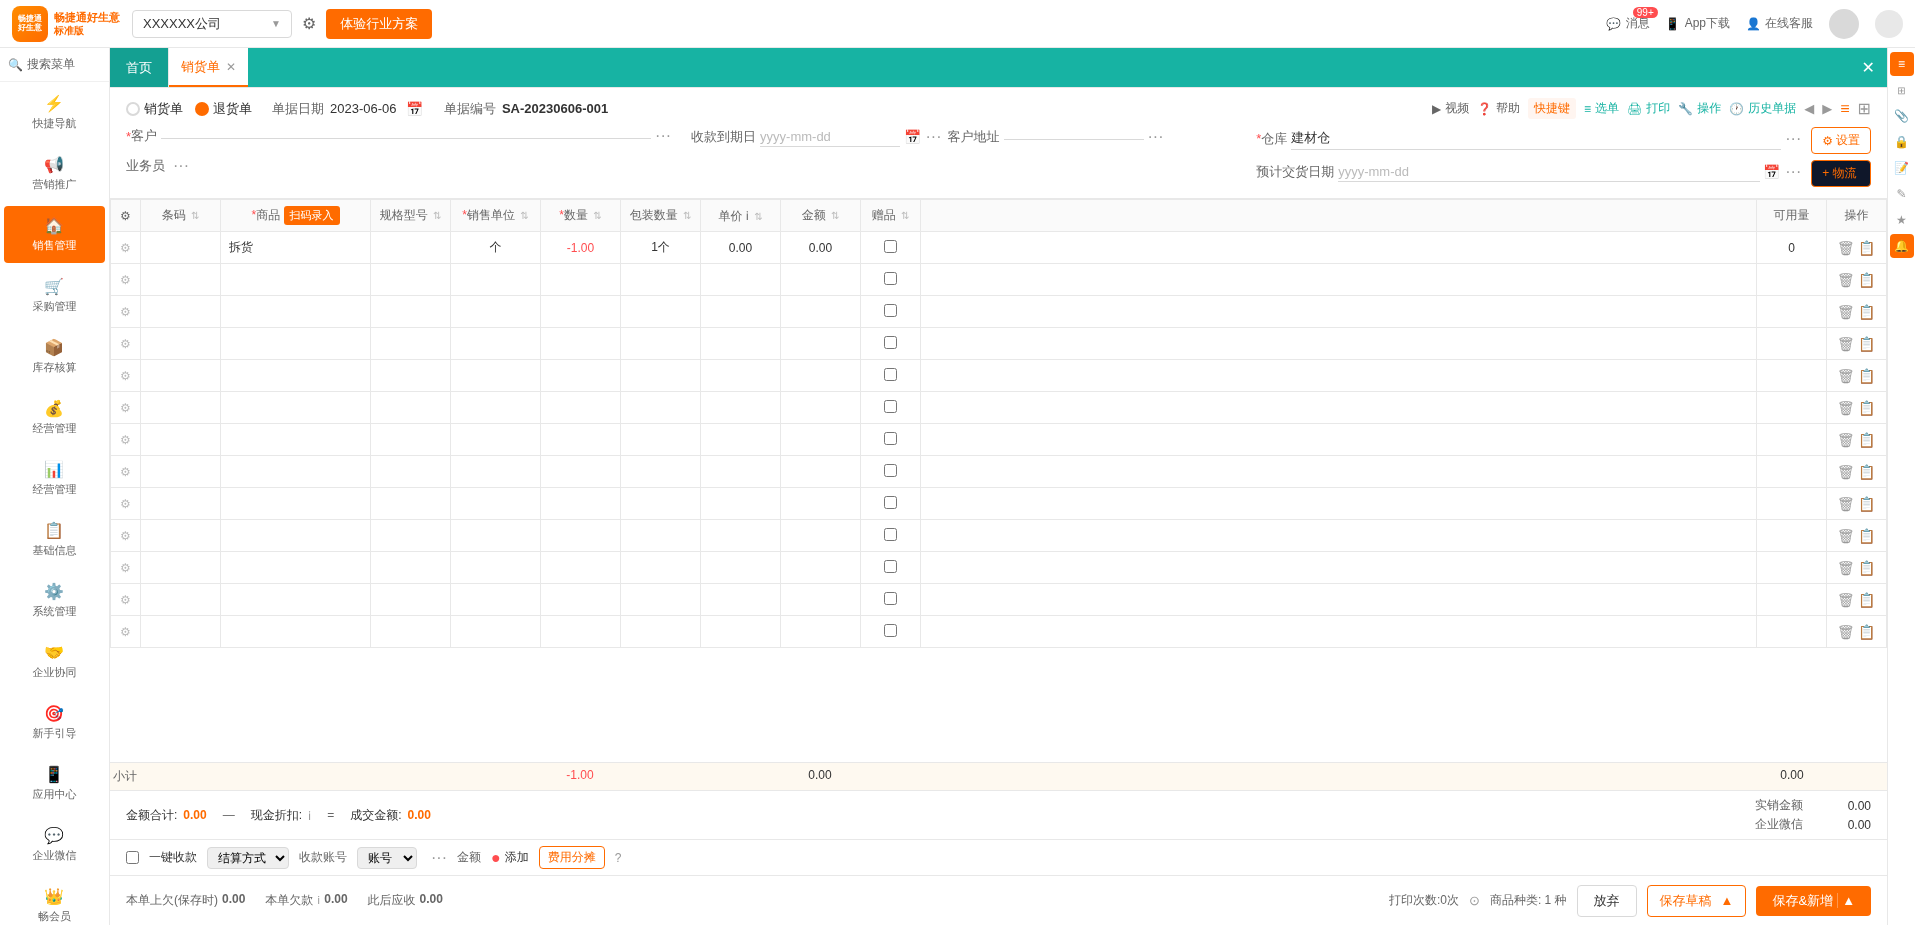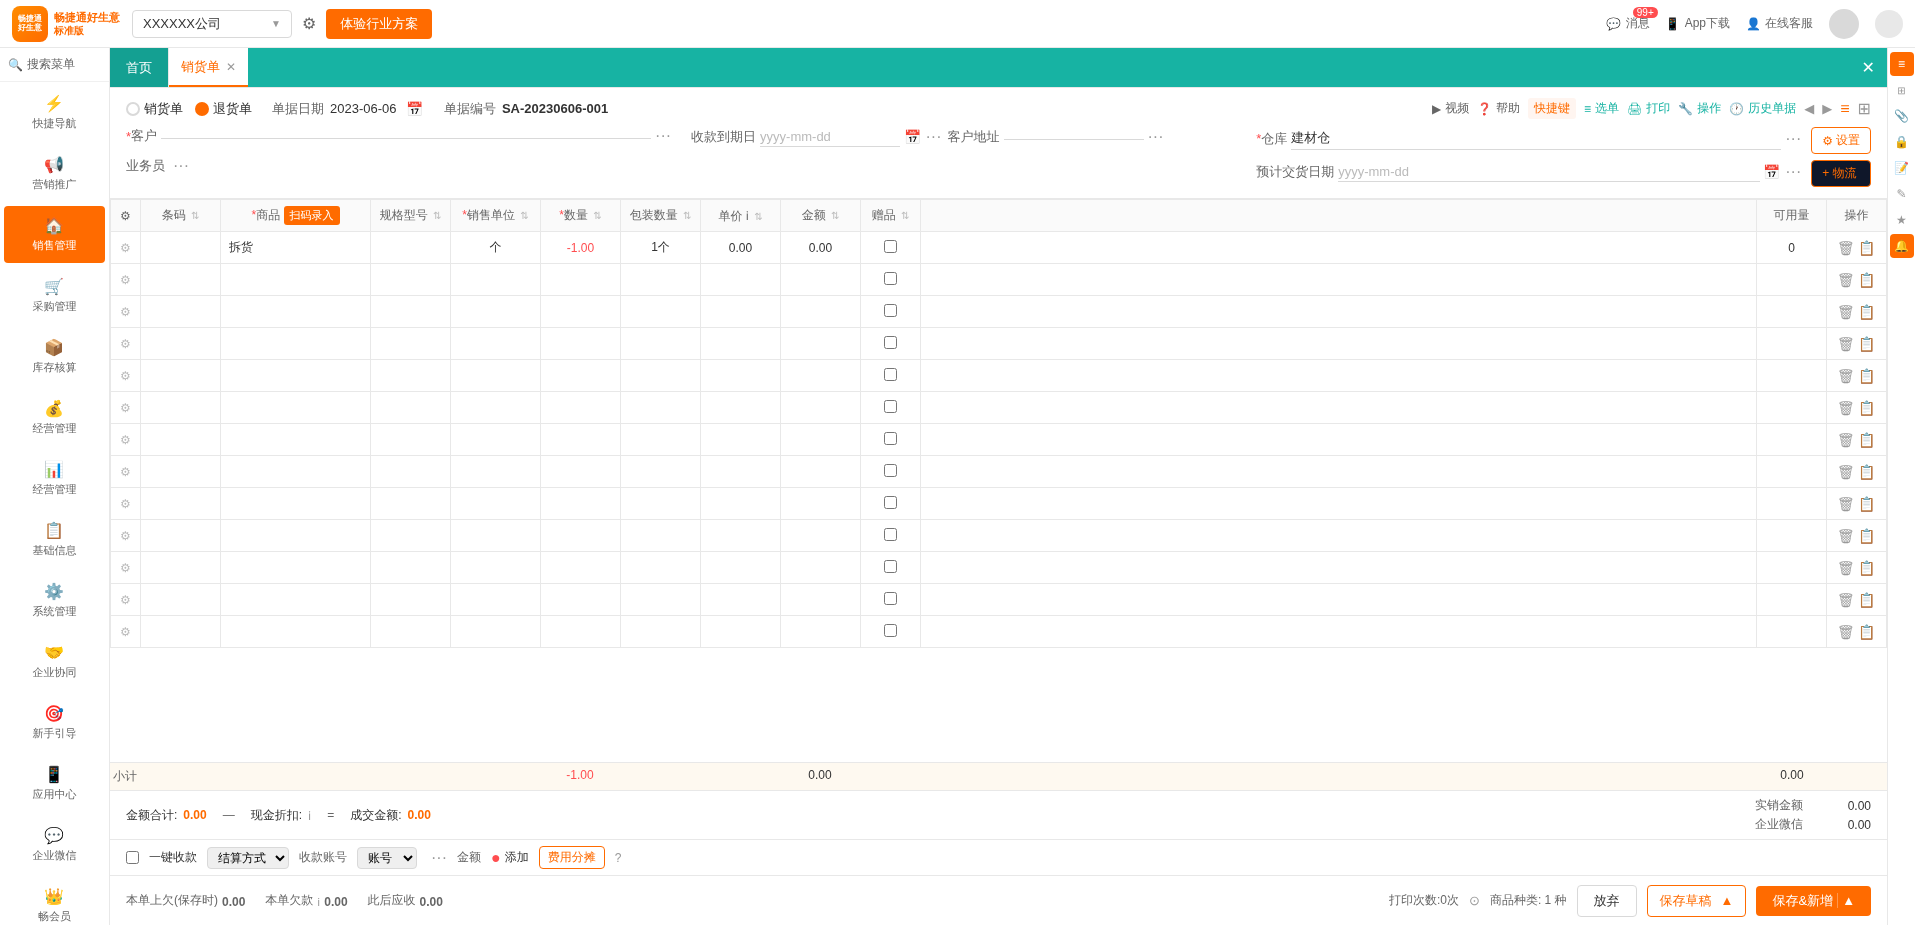--- a/index.html
+++ b/index.html
@@ -82,21 +82,21 @@
     .help-icon { color: #999; cursor: pointer; font-size: 12px; }
 
     
     .right-summary { margin-left: auto; display: flex; flex-direction: column; gap: 2px; text-align: right; }
     .right-summary-item { display: flex; justify-content: flex-end; align-items: center; gap: 8px; font-size: 12px; }
     .right-summary-label { color: #666; }
     .right-summary-value { color: #333; min-width: 60px; text-align: right; }
 
     
     .footer-left { display: flex; align-items: center; gap: 20px; font-size: 12px; color: #666; }
-    .footer-item { display: flex; align-items: flex-end; gap: 4px; }
+    .footer-item { display: flex; align-items: flex-start; gap: 4px; }
     .footer-right { margin-left: auto; display: flex; align-items: center; gap: 10px; }
     .print-info { color: #666; font-size: 12px; }
     .product-type { color: #666; font-size: 12px; }
     .btn-discard { background: #fff; border: 1px solid #d9d9d9; color: #333; border-radius: 4px; padding: 6px 16px; cursor: pointer; font-size: 13px; }
     .btn-save-draft { background: #fff; border: 1px solid #ff6b00; color: #ff6b00; border-radius: 4px; padding: 6px 12px; cursor: pointer; font-size: 13px; display: flex; align-items: center; gap: 4px; }
     .btn-save-new { background: #ff6b00; color: #fff; border: none; border-radius: 4px; padding: 6px 16px; cursor: pointer; font-size: 13px; display: flex; align-items: center; gap: 4px; }
     .btn-chevron { border-left: 1px solid rgba(255,255,255,0.3); padding-left: 4px; cursor: pointer; }
 
     
     .right-panel { width: 28px; background: #fff; border-left: 1px solid #e8e8e8; display: flex; flex-direction: column; align-items: center; padding: 4px 0; gap: 2px; flex-shrink: 0; }

